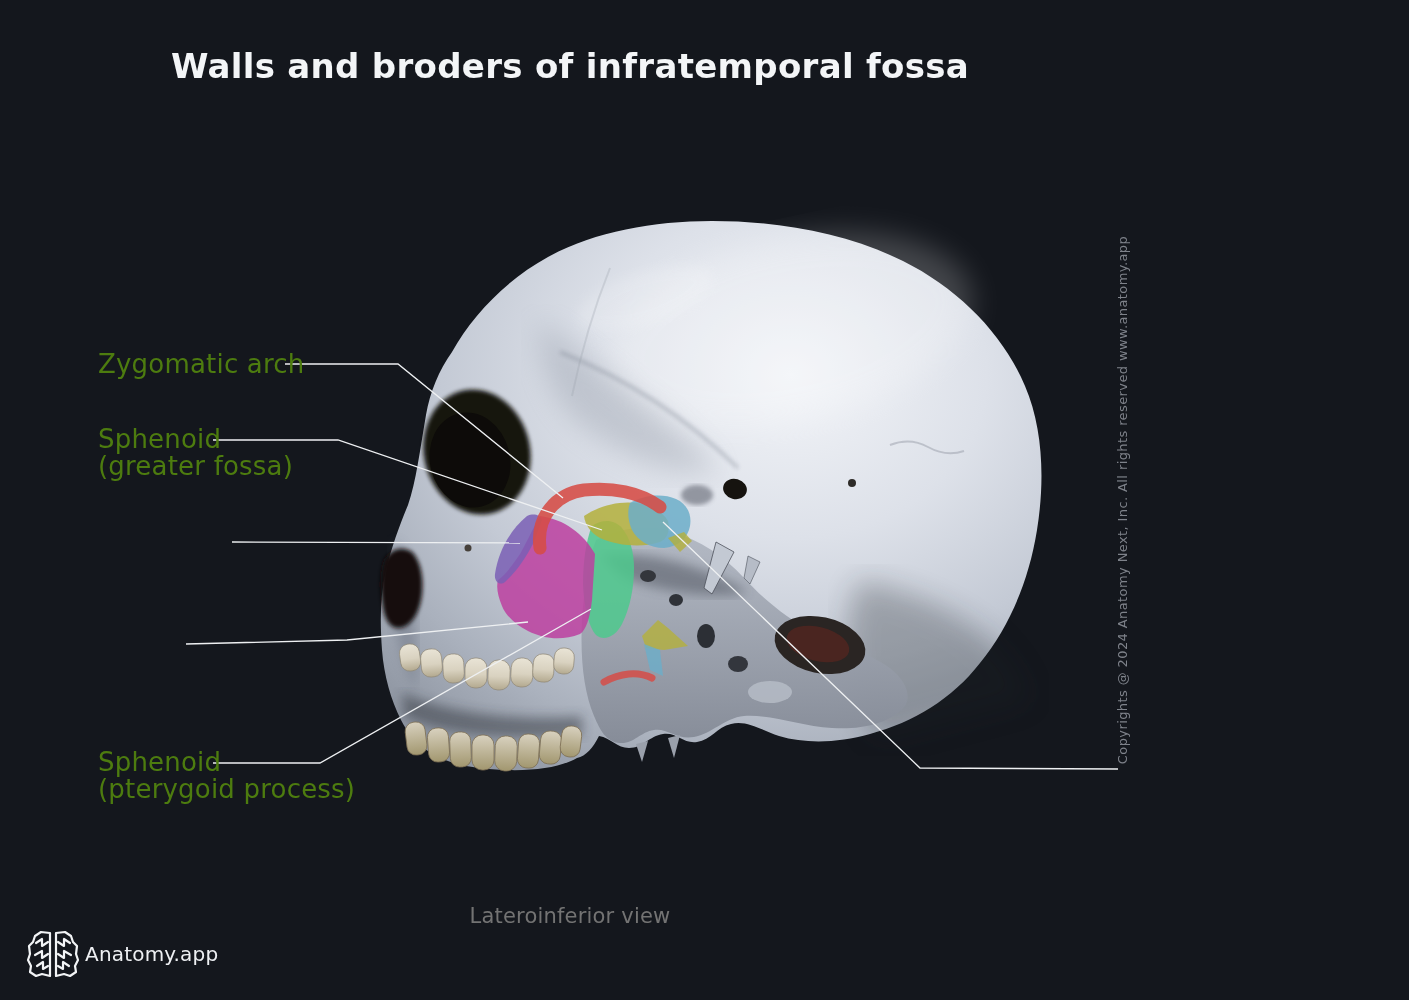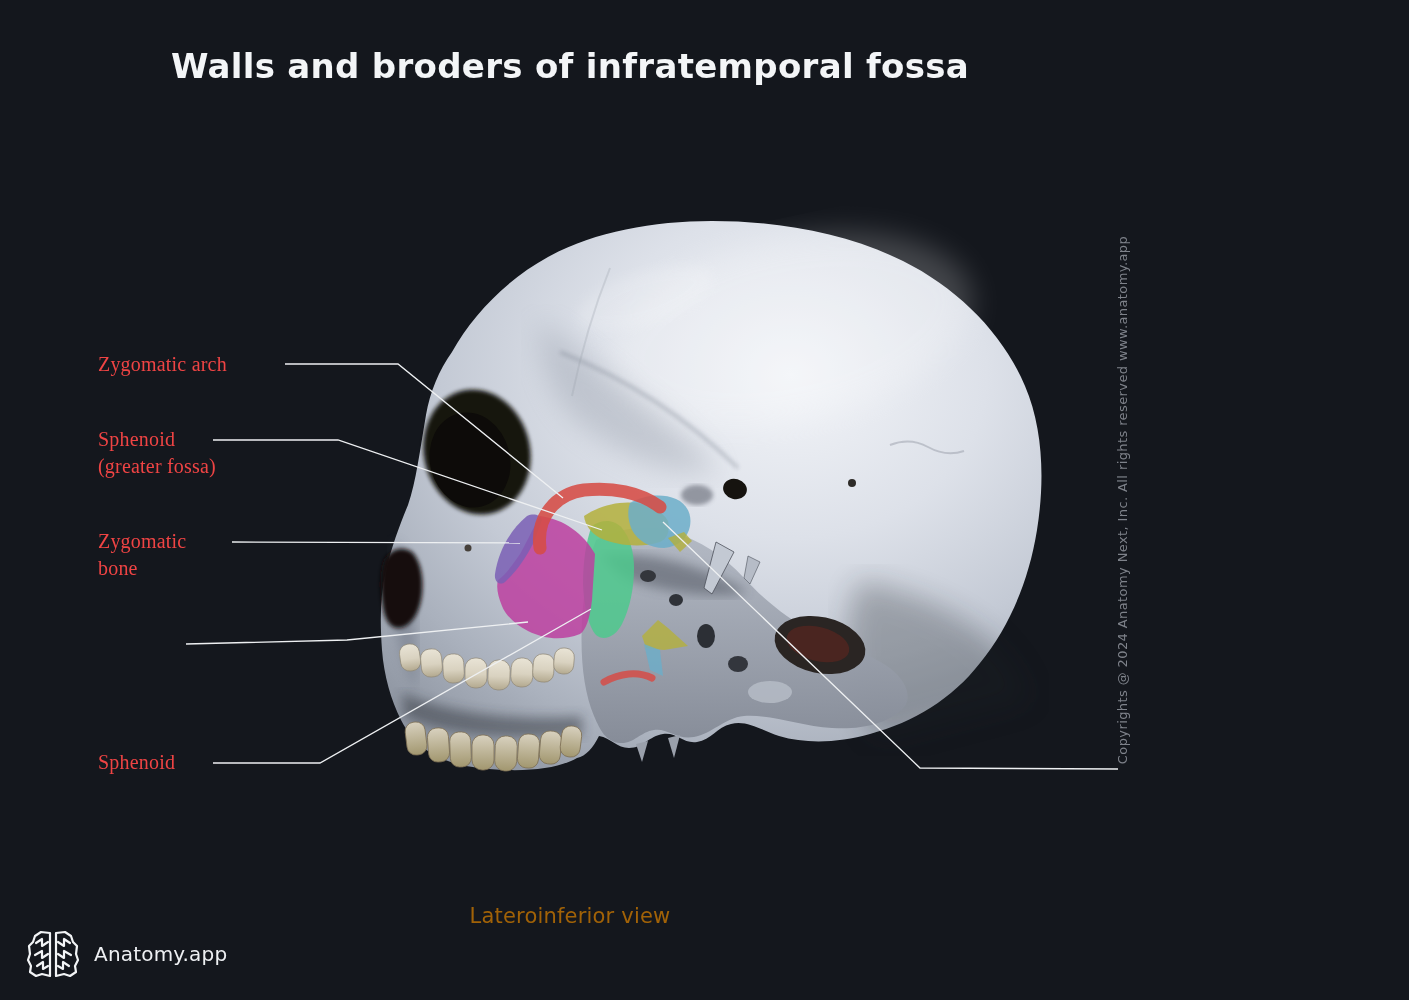--- a/index.html
+++ b/index.html
@@ -6,29 +6,29 @@
   .page{
     position:relative;width:1140px;height:1000px;overflow:hidden;
     background:#14171d;font-family:"DejaVu Sans","Liberation Sans",sans-serif;
   }
   .title{
     position:absolute;top:46px;left:0;right:0;text-align:center;
     color:#f3f5f7;font-size:34px;font-weight:600;letter-spacing:.3px;
   }
   .stage-svg{position:absolute;left:0;top:0;width:1409px;height:1000px;}
   .lbl{
-    position:absolute;color:#ef4444;font-size:20px;line-height:27px;
-    font-weight:400;letter-spacing:.2px;white-space:nowrap;font-family:Liberation Serif, serif;
+    position:absolute;color:#4d7c0f;font-size:26px;line-height:27px;
+    font-weight:400;letter-spacing:.2px;white-space:nowrap;
   }
   .lbl span{display:block;}
   .caption{
     position:absolute;top:904px;left:0;right:0;text-align:center;
-    color:#a16207;font-size:21px;letter-spacing:.2px;
-  }
-  .brand{position:absolute;left:26px;top:929px;display:flex;align-items:center;gap:14px;}
+    color:#737373;font-size:21px;letter-spacing:.2px;
+  }
+  .brand{position:absolute;left:26px;top:929px;display:flex;align-items:center;gap:5px;}
   .brand-name{color:#eef0f3;font-size:20px;letter-spacing:.2px;}
   .watermark{
     position:absolute;right:10px;top:50%;
     transform:translateY(-50%) rotate(180deg);
     writing-mode:vertical-rl;
     color:#7e828a;font-size:13px;letter-spacing:.4px;white-space:nowrap;
   }
 </style>
 </head>
 <body>
@@ -230,28 +230,25 @@
 
   <div class="lbl" style="left:98px;top:351px">
     <span>Zygomatic arch</span>
   </div>
 
   <div class="lbl" style="left:98px;top:426px">
     <span>Sphenoid</span>
     <span>(greater fossa)</span>
   </div>
 
-  <div class="lbl" style="left:98px;top:528px">
-    <span>Zygomatic</span>
-    <span>bone</span>
-  </div>
 
 
   <div class="lbl" style="left:98px;top:749px">
     <span>Sphenoid</span>
+    <span>(pterygoid process)</span>
   </div>
 
 
   <div class="caption">Lateroinferior view</div>
 
   <div class="brand">
     <svg width="54" height="50" viewBox="0 0 54 50">
       <g stroke="#f2f4f6" stroke-width="2.2" fill="none" stroke-linejoin="round" stroke-linecap="round">
         <path d="M 24,4 L 15,3 L 9,7 L 7,13 L 3,17 L 4,25 L 2,31 L 5,37 L 4,43 L 10,47 L 16,45 L 24,47 Z"></path>
         <path d="M 30,4 L 39,3 L 45,7 L 47,13 L 51,17 L 50,25 L 52,31 L 49,37 L 50,43 L 44,47 L 38,45 L 30,47 Z"></path>

